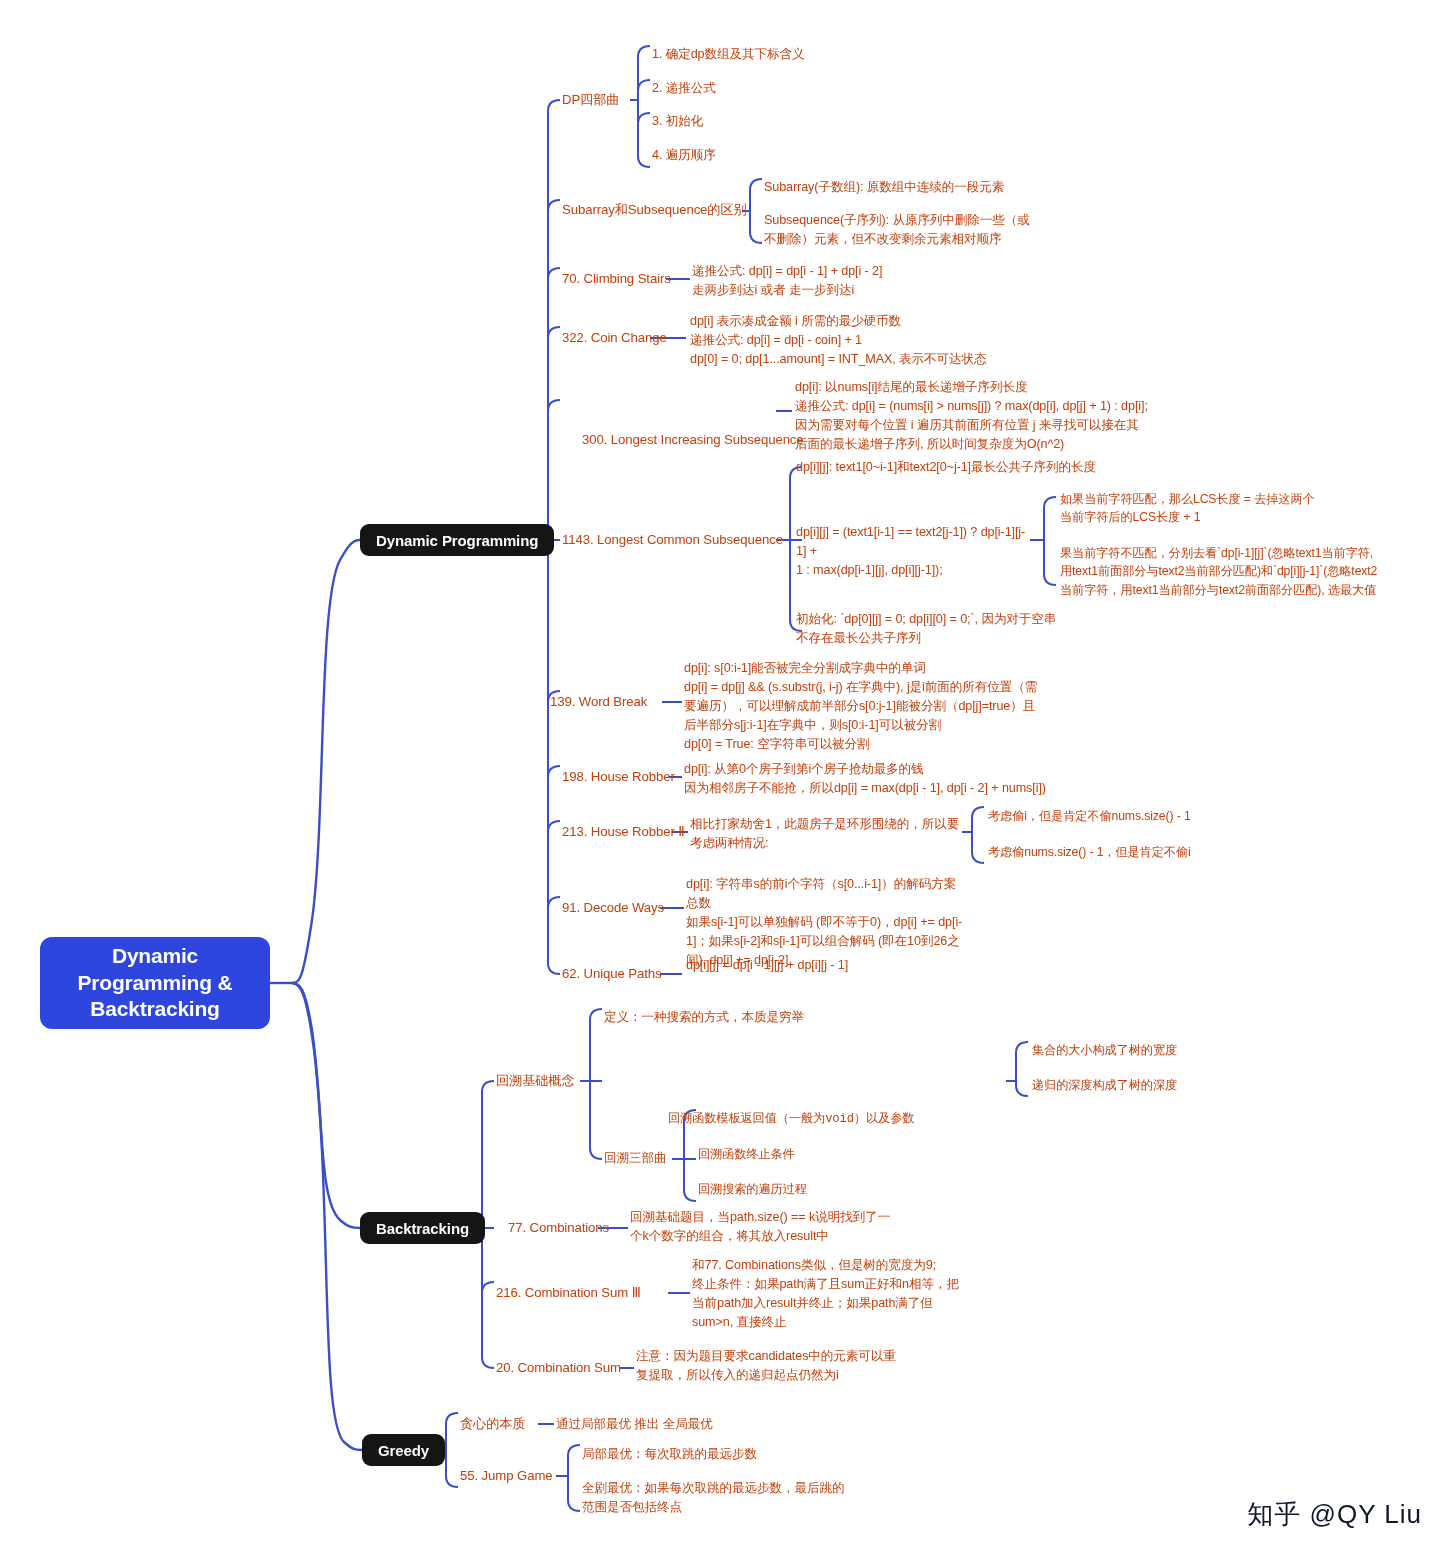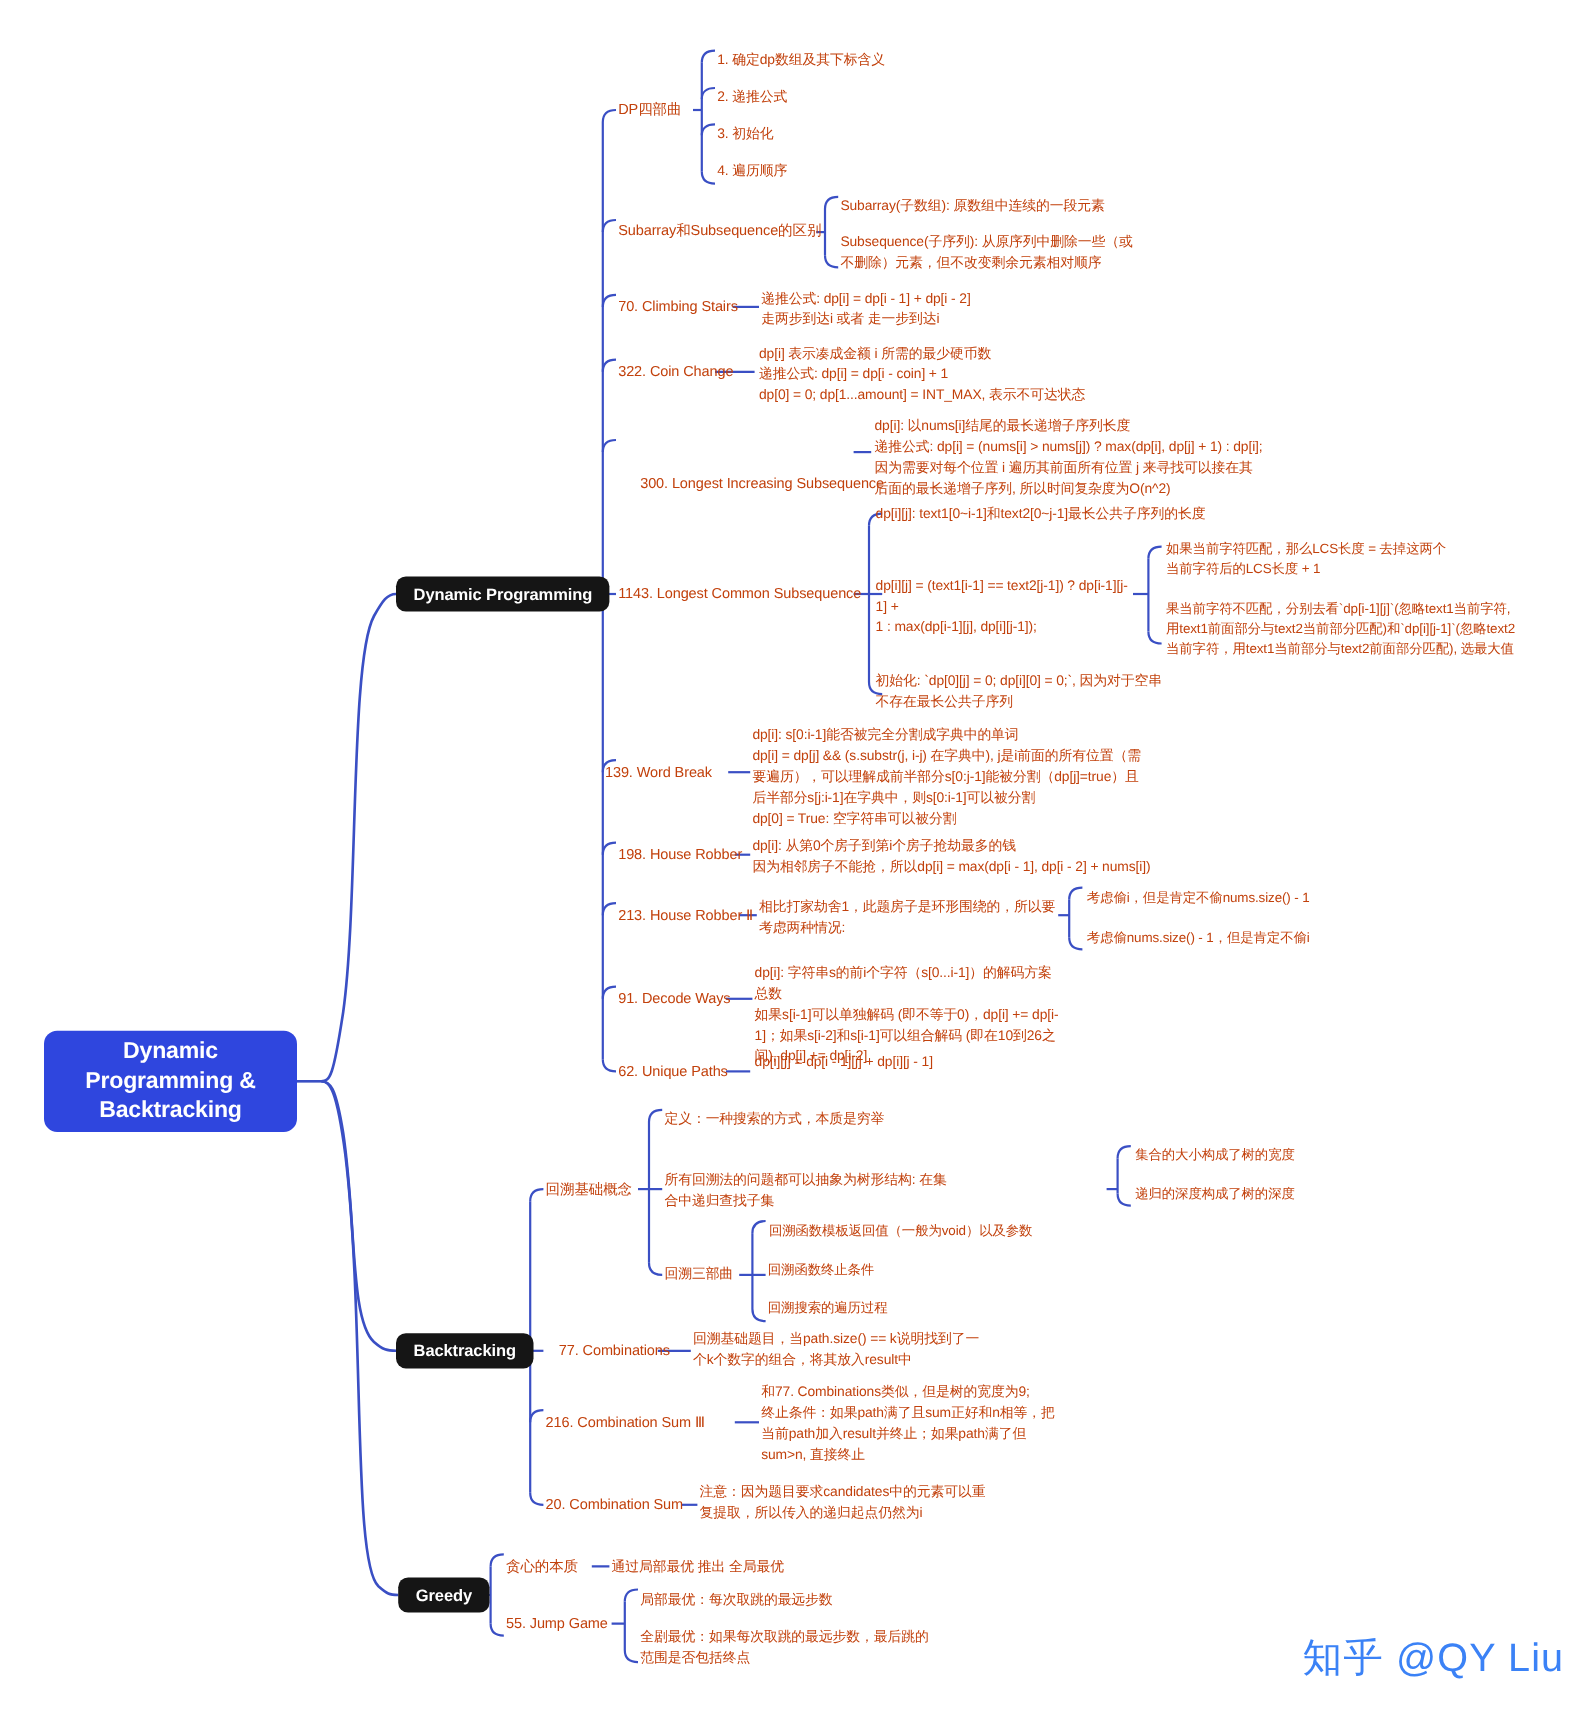--- a/index.html
+++ b/index.html
@@ -72,22 +72,22 @@
     letter-spacing: -0.1px;
   }
   .node.l2 { font-size: 13.2px; }
   .node.l3 { font-size: 12.6px; }
   .node.l4 { font-size: 12.2px; }
 
   
   .watermark {
     position: absolute;
     right: 18px; bottom: 30px;
-    font-size: 36px;
-    color: #3b82f6;
+    font-size: 26px;
+    color: #0f172a;
     font-weight: 500;
     letter-spacing: 1px;
     user-select: none;
   }
 </style>
 </head>
 <body>
 
 <div id="canvas">
 
@@ -270,26 +270,24 @@
 1]；如果s[i-2]和s[i-1]可以组合解码 (即在10到26之
 间), dp[i] += dp[i-2]</div>
   <div class="node l3" style="left:686px; top:956px;">dp[i][j] = dp[i - 1][j] + dp[i][j - 1]</div>
 
   <div class="node l2" style="left:496px; top:1071px;">回溯基础概念</div>
   <div class="node l2" style="left:496px; top:1218px;margin-left:12px;">77. Combinations</div>
   <div class="node l2" style="left:496px; top:1283px;">216. Combination Sum Ⅲ</div>
   <div class="node l2" style="left:496px; top:1358px;">20. Combination Sum</div>
 
   <div class="node l3" style="left:604px; top:1008px;">定义：一种搜索的方式，本质是穷举</div>
-  <div class="node l3" style="left:604px; top:1063px; width:278px;">所有回溯法的问题都可以抽象为树形结构: 在集
-合中递归查找子集</div>
   <div class="node l3" style="left:604px; top:1149px;">回溯三部曲</div>
   <div class="node l4" style="left:1032px; top:1041px;">集合的大小构成了树的宽度</div>
   <div class="node l4" style="left:1032px; top:1076px;">递归的深度构成了树的深度</div>
-  <div class="node l4" style="left:699px; top:1110px;">回溯函数模板返回值（一般为void）以及参数</div>
+  <div class="node l4" style="left:668px; top:1110px;font-family:Liberation Mono, monospace;">回溯函数模板返回值（一般为void）以及参数</div>
   <div class="node l4" style="left:698px; top:1145px;">回溯函数终止条件</div>
   <div class="node l4" style="left:698px; top:1180px;">回溯搜索的遍历过程</div>
 
   <div class="node l3" style="left:630px; top:1208px;">回溯基础题目，当path.size() == k说明找到了一
 个k个数字的组合，将其放入result中</div>
   <div class="node l3" style="left:692px; top:1256px; width:280px;">和77. Combinations类似，但是树的宽度为9;
 终止条件：如果path满了且sum正好和n相等，把
 当前path加入result并终止；如果path满了但
 sum&gt;n, 直接终止</div>
   <div class="node l3" style="left:636px; top:1347px;">注意：因为题目要求candidates中的元素可以重

